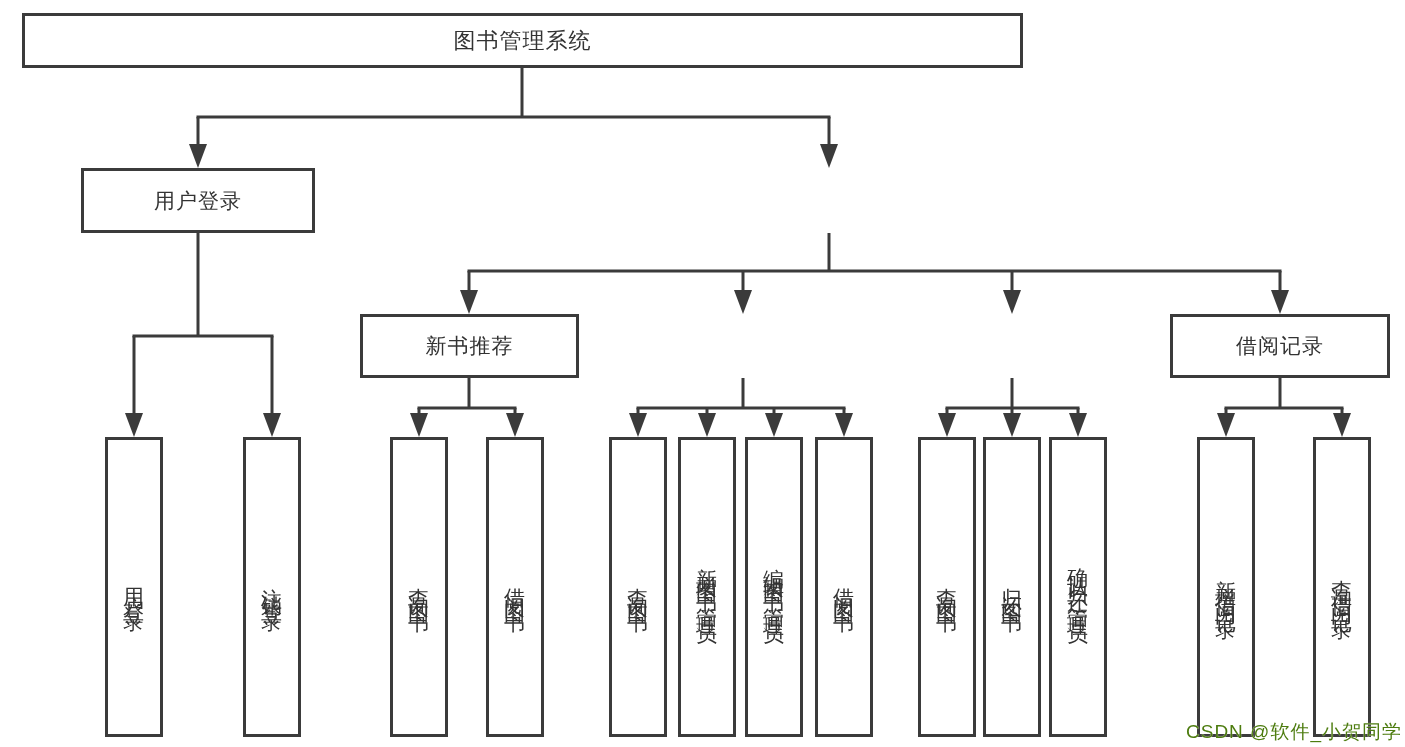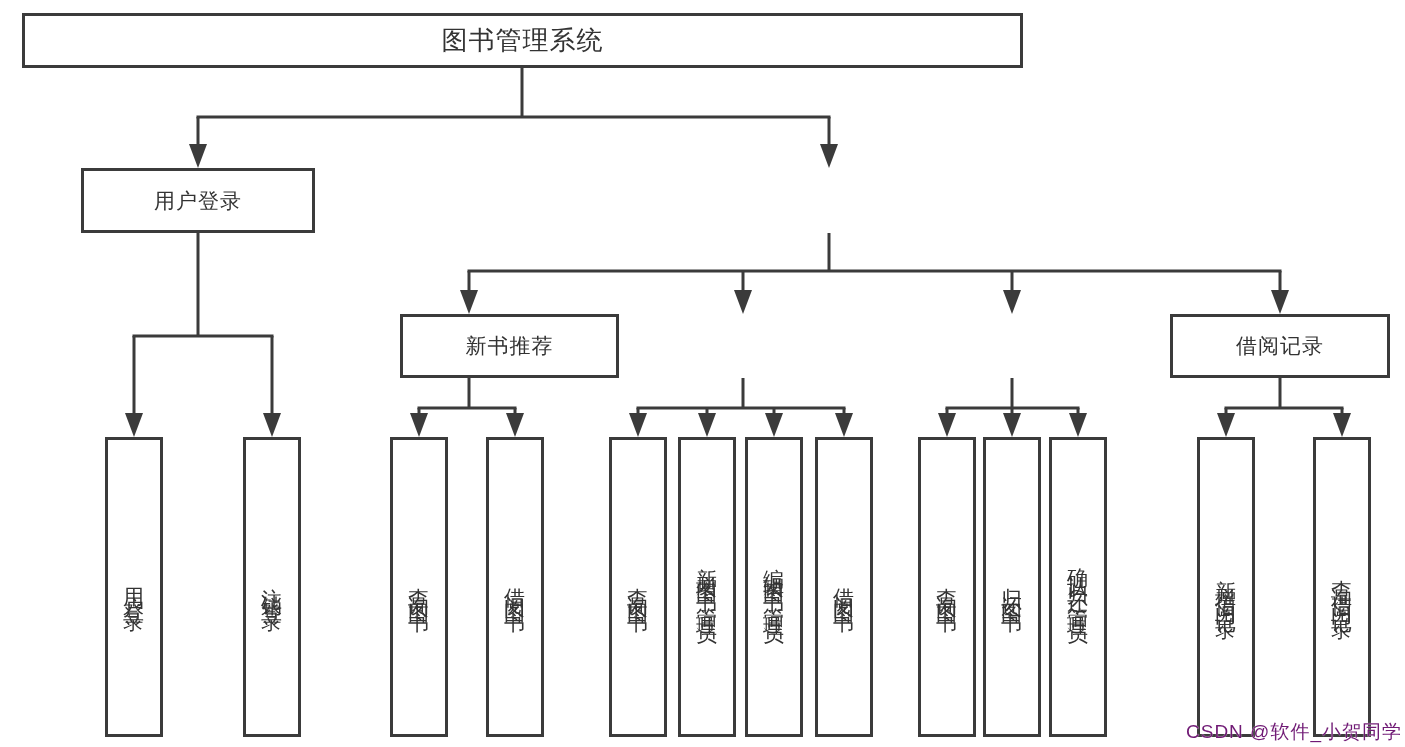--- a/index.html
+++ b/index.html
@@ -36,42 +36,42 @@
   .node.h {
     font-size: 21px;
     letter-spacing: 1px;
     white-space: nowrap;
   }
   .node.root {
     left: 22px;
     top: 13px;
     width: 1001px;
     height: 55px;
-    font-size: 26px;
+    font-size: 22px;
   }
   .node.v {
     top: 437px;
     width: 58px;
     height: 300px;
   }
   .vtext {
     writing-mode: vertical-rl;
     text-orientation: mixed;
     font-size: 21px;
     line-height: 1;
     letter-spacing: 8px;
     white-space: nowrap;
   }
   .watermark {
     position: absolute;
     left: 1186px;
     top: 719px;
     font-size: 19px;
     letter-spacing: 1px;
-    color: #701a75;
+    color: #4d7c0f;
     white-space: nowrap;
     z-index: 5;
     text-shadow: 0 0 1px #ffffff;
   }
 </style>
 </head>
 <body>
 
 <div class="canvas">
 
@@ -148,21 +148,21 @@
       <polygon points="1217,413 1235,413 1226,437" stroke="none"></polygon>
       <line x1="1342" y1="408" x2="1342" y2="416"></line>
       <polygon points="1333,413 1351,413 1342,437" stroke="none"></polygon>
     </g>
   </svg>
 
   <div class="node h root">图书管理系统</div>
 
   <div class="node h" style="left:81px; top:168px; width:234px; height:65px;">用户登录</div>
 
-  <div class="node h" style="left:360px; top:314px; width:219px; height:64px;margin-left:40px;">新书推荐</div>
+  <div class="node h" style="left:360px; top:314px; width:219px; height:64px;">新书推荐</div>
   <div class="node h" style="left:1170px; top:314px; width:220px; height:64px;">借阅记录</div>
 
   <div class="node v" style="left:105px;">
     <span class="vtext">用户登录</span>
   </div>
   <div class="node v" style="left:243px;">
     <span class="vtext">注销登录</span>
   </div>
 
   <div class="node v" style="left:390px;">

